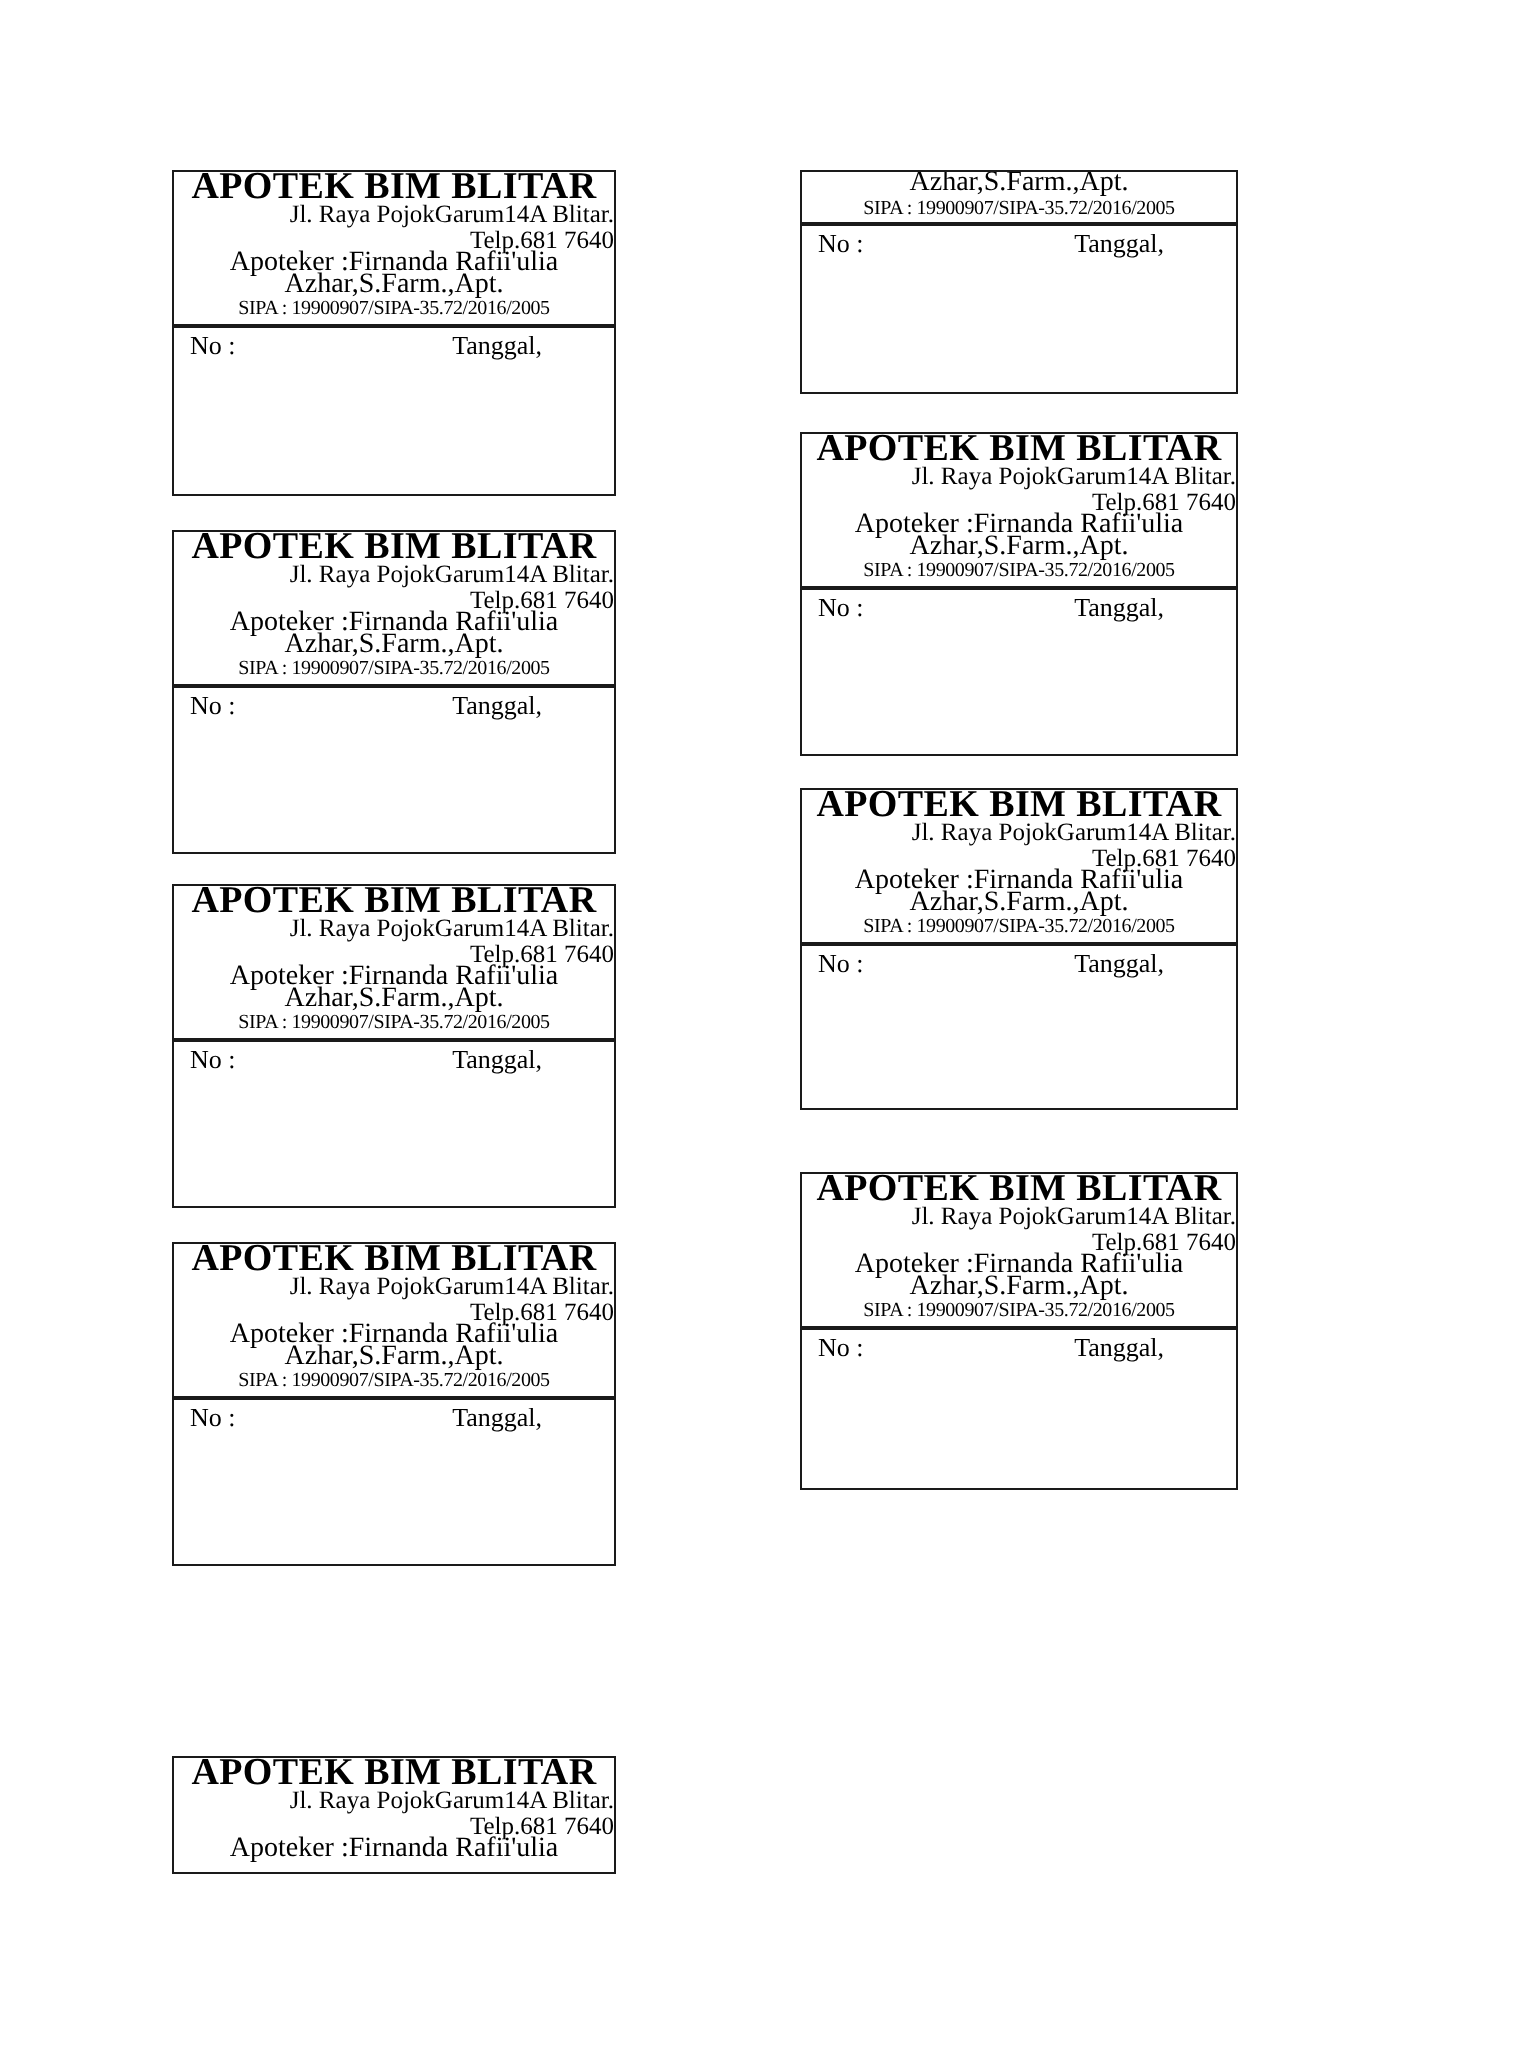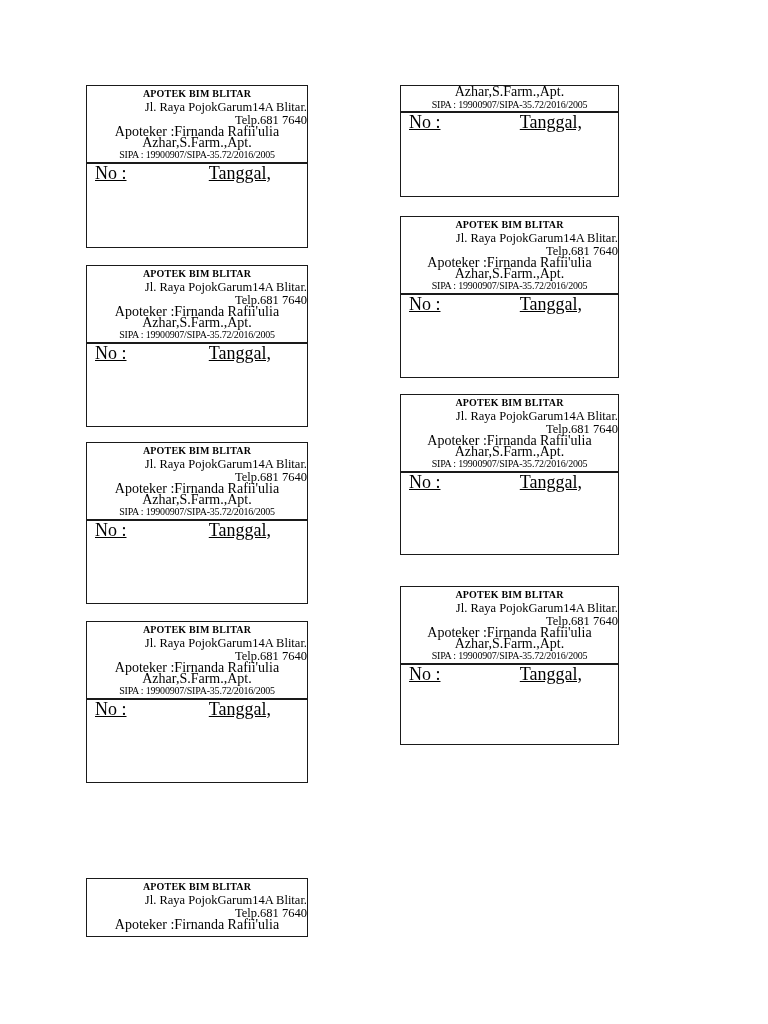--- a/index.html
+++ b/index.html
@@ -25,21 +25,21 @@
   }
   .hdr {
     text-align: center;
     padding-top: 1px;
   }
   .hdr.with-divider {
     border-bottom: 2px solid #1a1a1a;
   }
   .title-line {
     font-weight: bold;
-    font-size: 10px;
+    font-size: 19px;
     line-height: 14px;
     letter-spacing: 0.2px;
     white-space: nowrap;
   }
   .addr-line, .phone-line {
     font-size: 12.5px;
     line-height: 13px;
     white-space: nowrap;
     text-align: right;
   }
@@ -51,24 +51,23 @@
   .sipa-line {
     font-size: 10px;
     line-height: 13.5px;
     letter-spacing: -0.2px;
     white-space: nowrap;
   }
   .body-row {
     display: flex;
     justify-content: space-between;
     align-items: center;
-    font-size: 18px;
+    font-size: 13px;
     line-height: 14px;
     padding: 2px 36px 0 8px;
-    text-decoration: underline;
   }
   
   .col-left  { left: 86px;  width: 222px; }
   .col-right { left: 400px; width: 219px; }
   .l1 { top: 85px;  height: 163px; }
   .l2 { top: 265px; height: 162px; }
   .l3 { top: 442px; height: 162px; }
   .l4 { top: 621px; height: 162px; }
   .l5 { top: 878px; height: 59px;  }
   .r1 { top: 85px;  height: 112px; }

